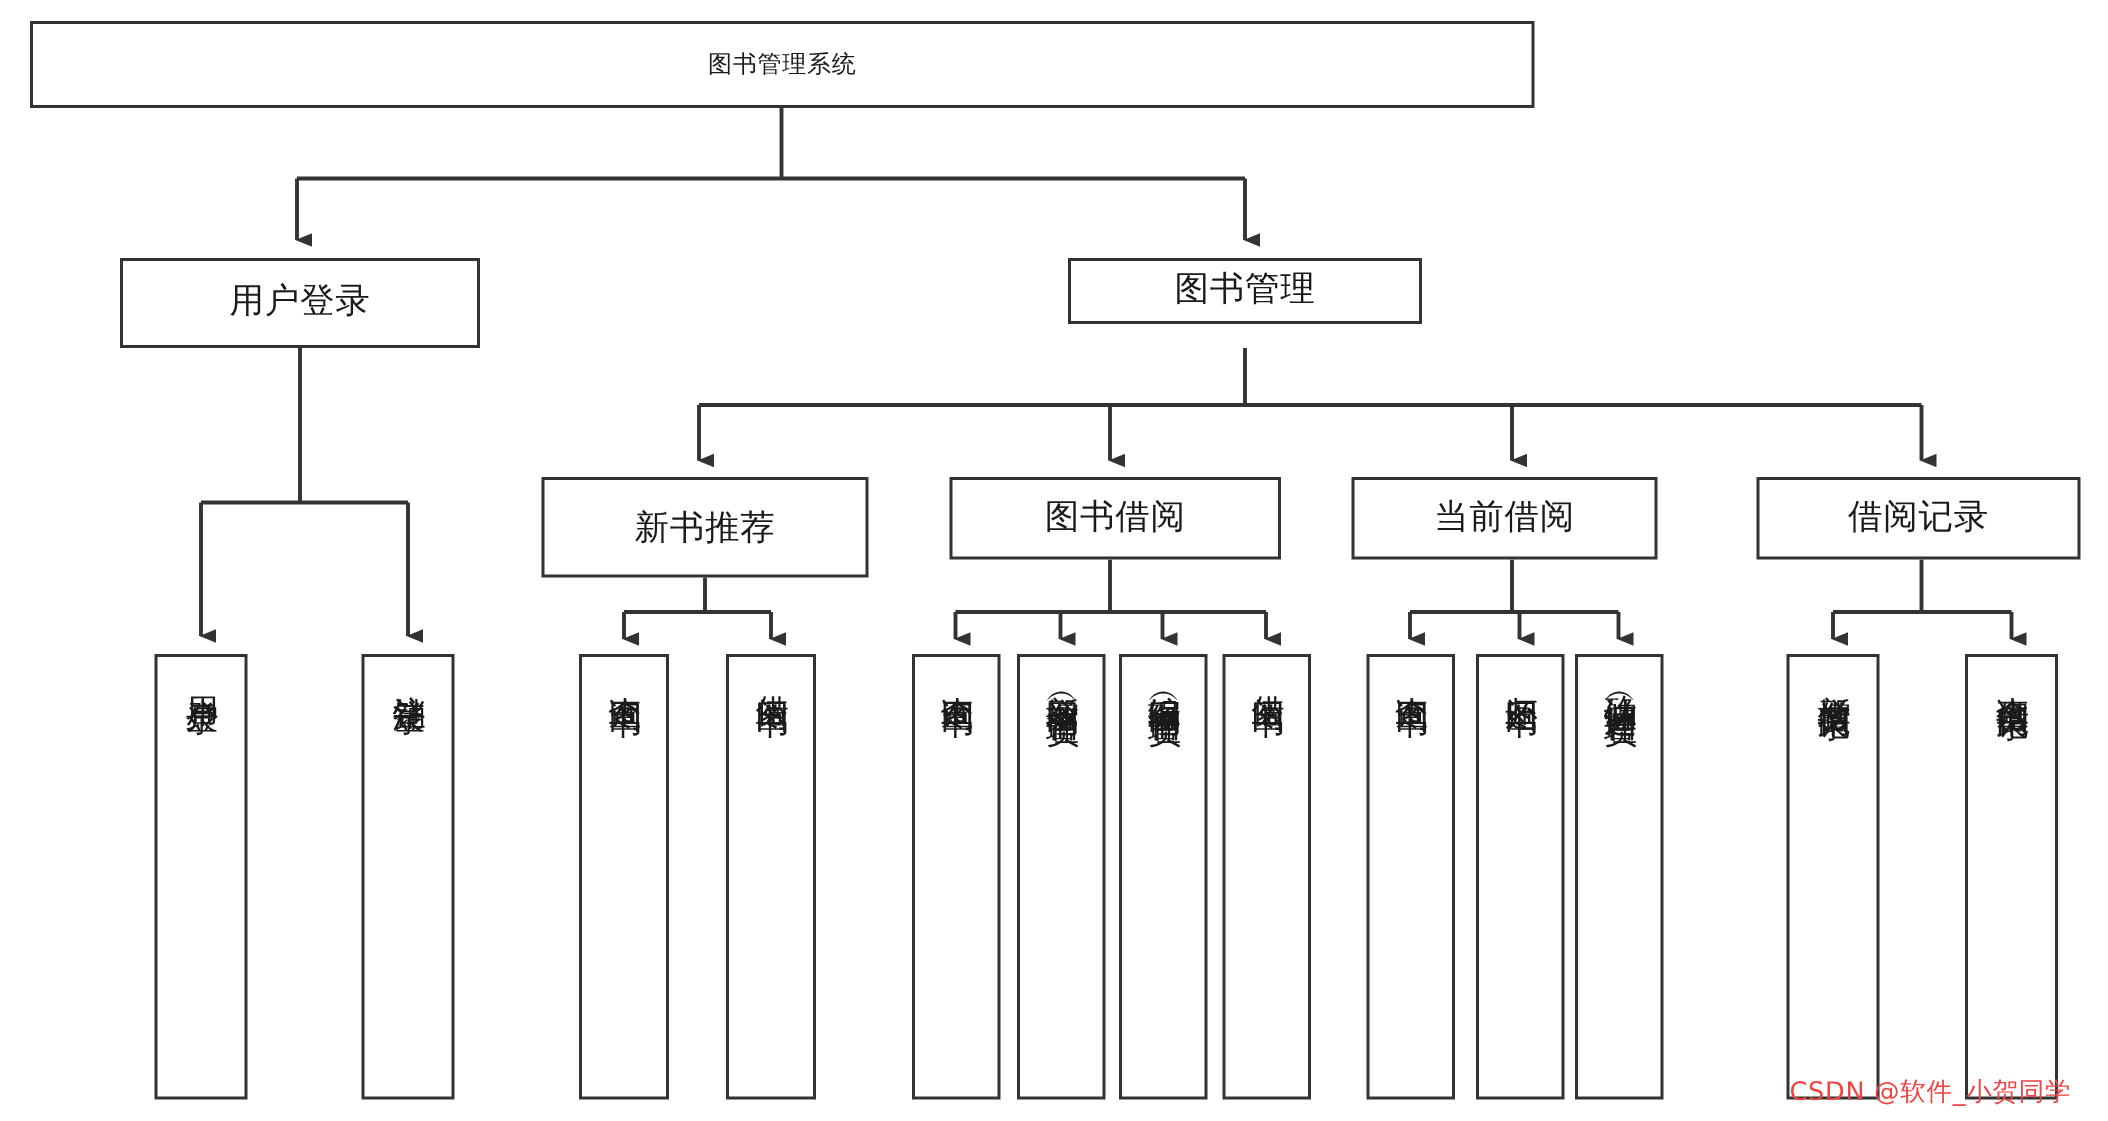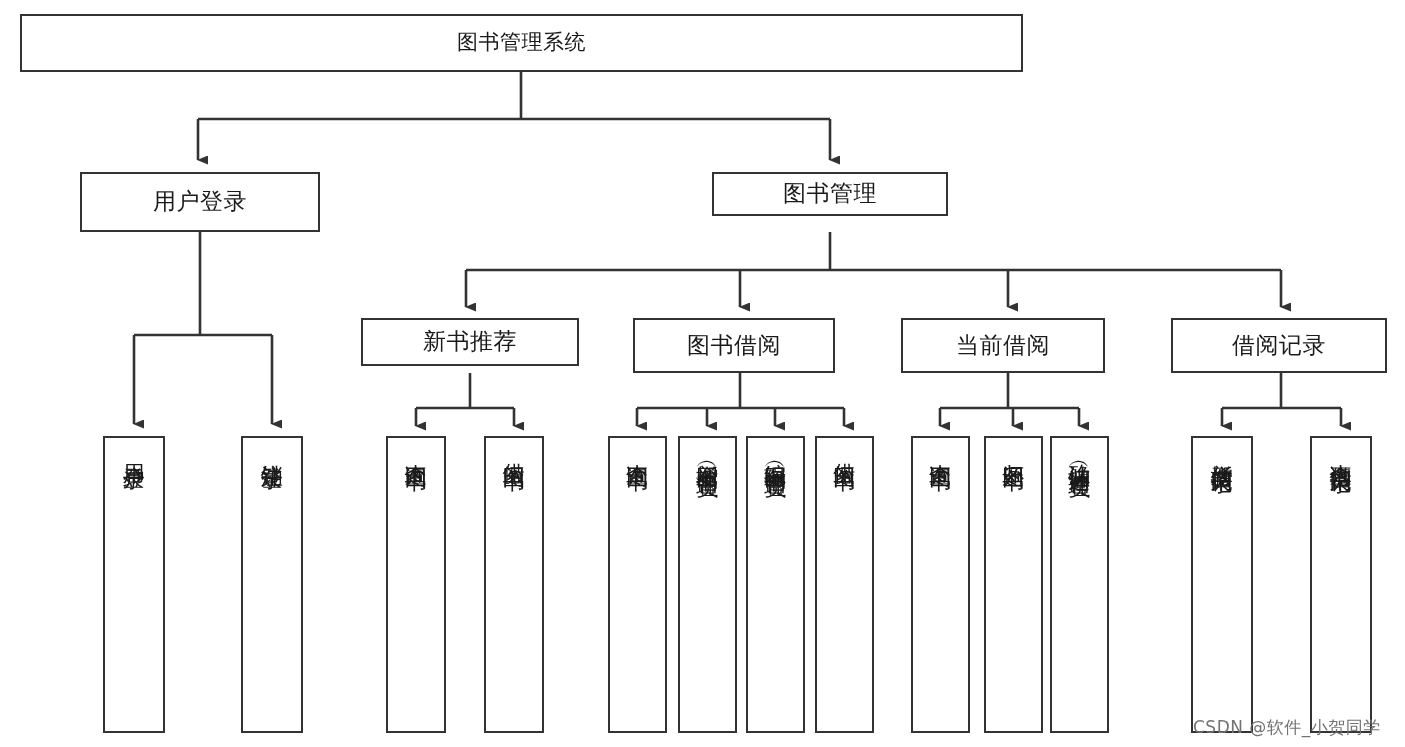--- a/index.html
+++ b/index.html
@@ -42,39 +42,39 @@
     text-align: center;
     line-height: 1.12;
     letter-spacing: 0.5px;
   }
   
   .node.horiz .node-label {
     font-size: 23px;
     writing-mode: horizontal-tb;
   }
   .node.root .node-label {
-    font-size: 21px;
+    font-size: 16px;
   }
   
   .node.vert {
     align-items: flex-start;
     justify-content: center;
     padding-top: 8px;
   }
   .node.vert .node-label {
     writing-mode: vertical-rl;
     text-orientation: upright;
     font-size: 22px;
     line-height: 1.16;
     letter-spacing: 2px;
     white-space: nowrap;
   }
   .watermark {
     position: absolute;
-    color: #737373;
+    color: #ef4444;
     font-size: 17px;
     letter-spacing: 0.5px;
     white-space: nowrap;
     z-index: 3;
     user-select: none;
   }
 </style>
 </head>
 <body>
 
@@ -134,24 +134,24 @@
     <span class="node-label">图书管理系统</span>
   </div>
 
   <div class="node horiz" style="left:80px; top:172px; width:240px; height:60px;">
     <span class="node-label">用户登录</span>
   </div>
   <div class="node horiz" style="left:712px; top:172px; width:236px; height:44px;">
     <span class="node-label">图书管理</span>
   </div>
 
-  <div class="node horiz" style="left:361px; top:318px; width:218px; height:48px;font-family:Liberation Serif, serif;">
+  <div class="node horiz" style="left:361px; top:318px; width:218px; height:67px;font-family:Liberation Serif, serif;">
     <span class="node-label">新书推荐</span>
   </div>
-  <div class="node horiz" style="left:633px; top:318px; width:202px; height:55px;">
+  <div class="node horiz" style="left:633px; top:318px; width:221px; height:55px;">
     <span class="node-label">图书借阅</span>
   </div>
   <div class="node horiz" style="left:901px; top:318px; width:204px; height:55px;">
     <span class="node-label">当前借阅</span>
   </div>
   <div class="node horiz" style="left:1171px; top:318px; width:216px; height:55px;">
     <span class="node-label">借阅记录</span>
   </div>
 
   <div class="node vert" style="left:103px; top:436px; width:62px; height:297px;">

